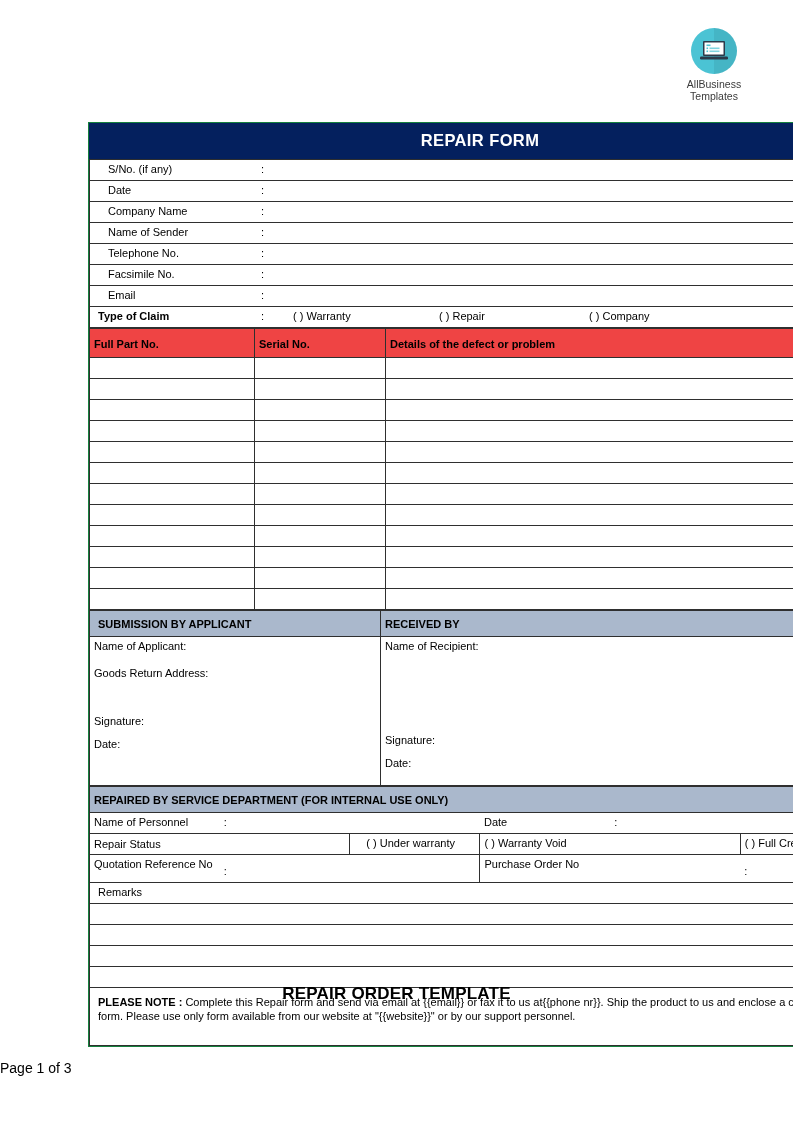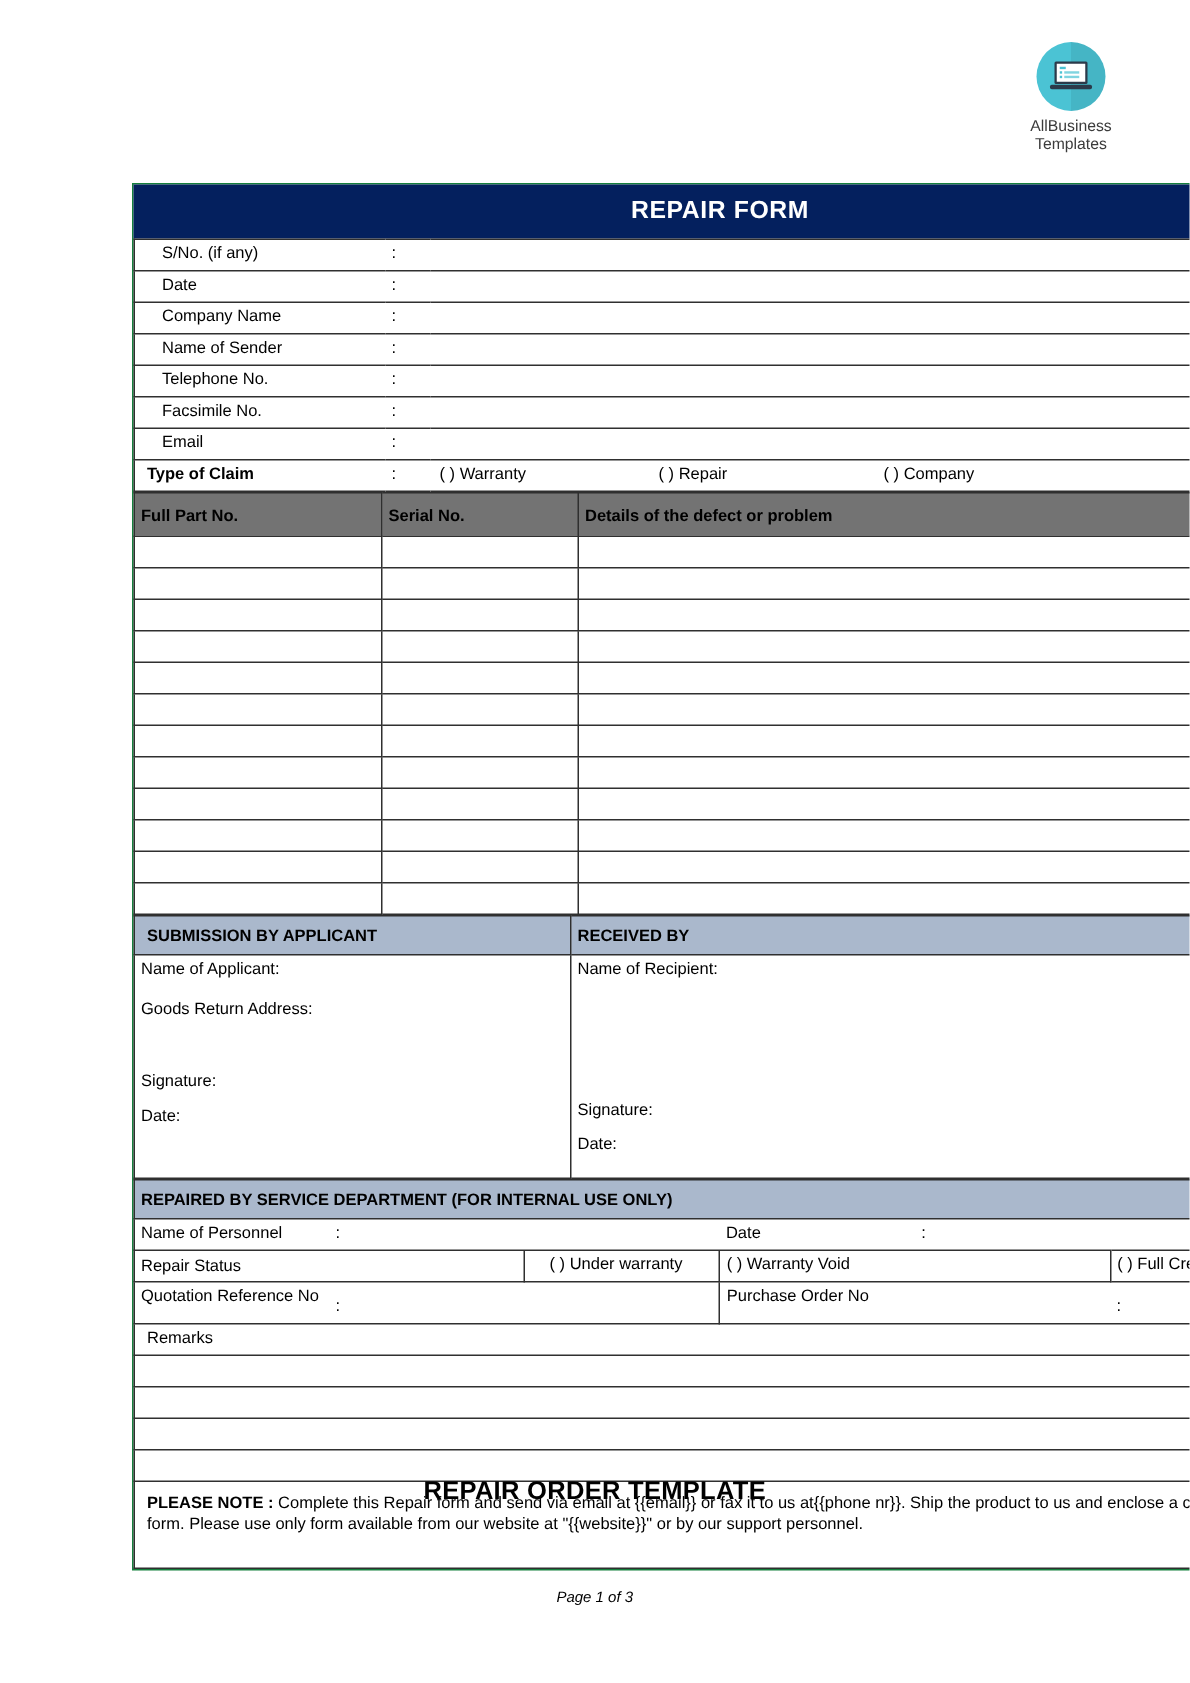--- a/index.html
+++ b/index.html
@@ -107,21 +107,21 @@
 
   .claim-row td { height: 18px; }
   .claim-opts { position: relative; }
   .claim-opts span { position: absolute; top: 2px; }
   .opt1 { left: 6px; }
   .opt2 { left: 152px; }
   .opt3 { left: 302px; }
 
   
   .hdr {
-    background: #737373;
+    background: #ef4444;
     font-weight: bold;
     height: 22px !important;
     vertical-align: middle !important;
     padding-top: 4px !important;
   }
   .col-part { width: 156px; }
   .col-serial { width: 122px; }
   .blank-row td { height: 18px; }
 
   
@@ -181,23 +181,21 @@
     top: 984px;
     text-align: center;
     font-size: 17px;
     font-weight: bold;
     letter-spacing: .2px;
   }
   .page-num {
     position: absolute;
     left: 0; right: 0;
     top: 1060px;
-    text-align: center;
-    font-size: 10px;
-    font-style: italic;
+    font-size: 14px;
   }
 </style>
 </head>
 <body>
 
 <div class="logo-block">
   <div class="logo-circle">
     <div class="logo-shadow"></div>
     <svg width="30" height="22" viewBox="0 0 30 22">
       <rect x="4" y="1" width="22" height="15" rx="1" fill="#2b3a4a"></rect>

